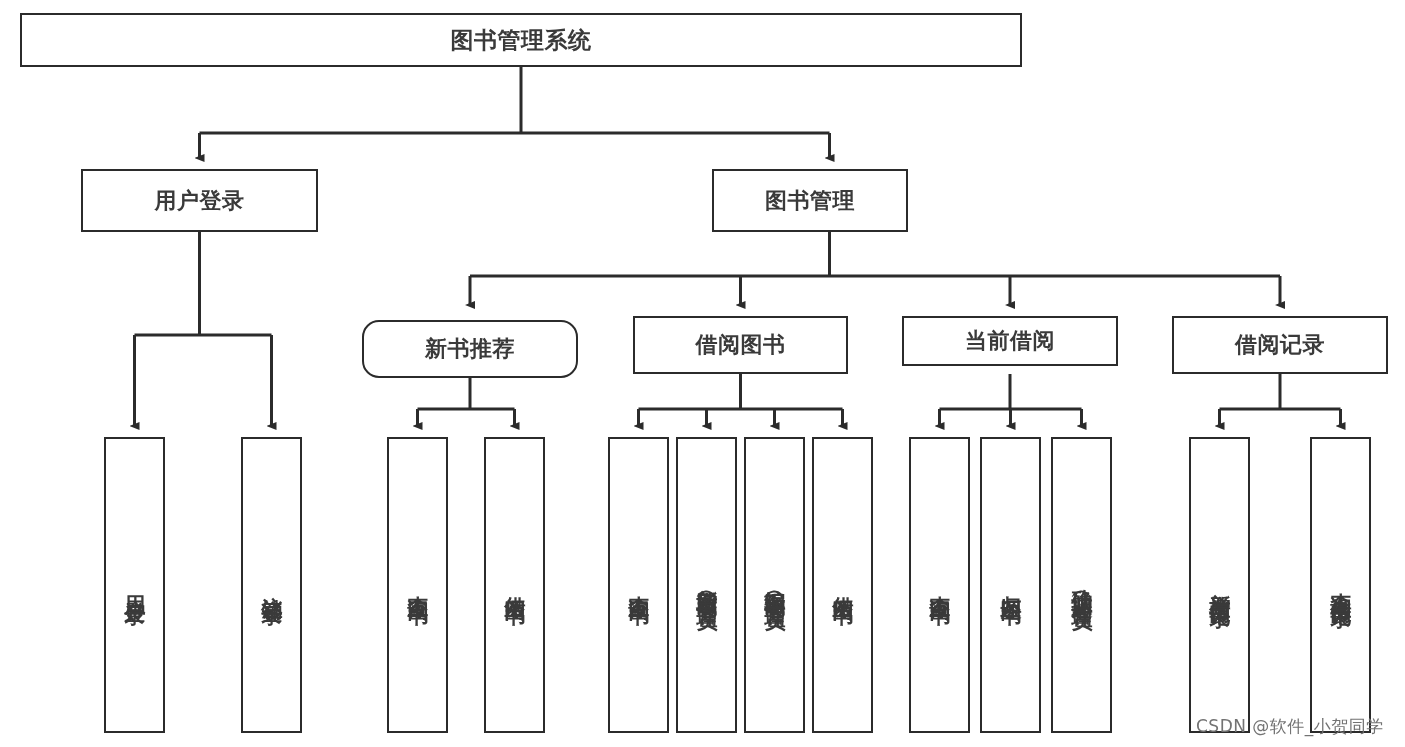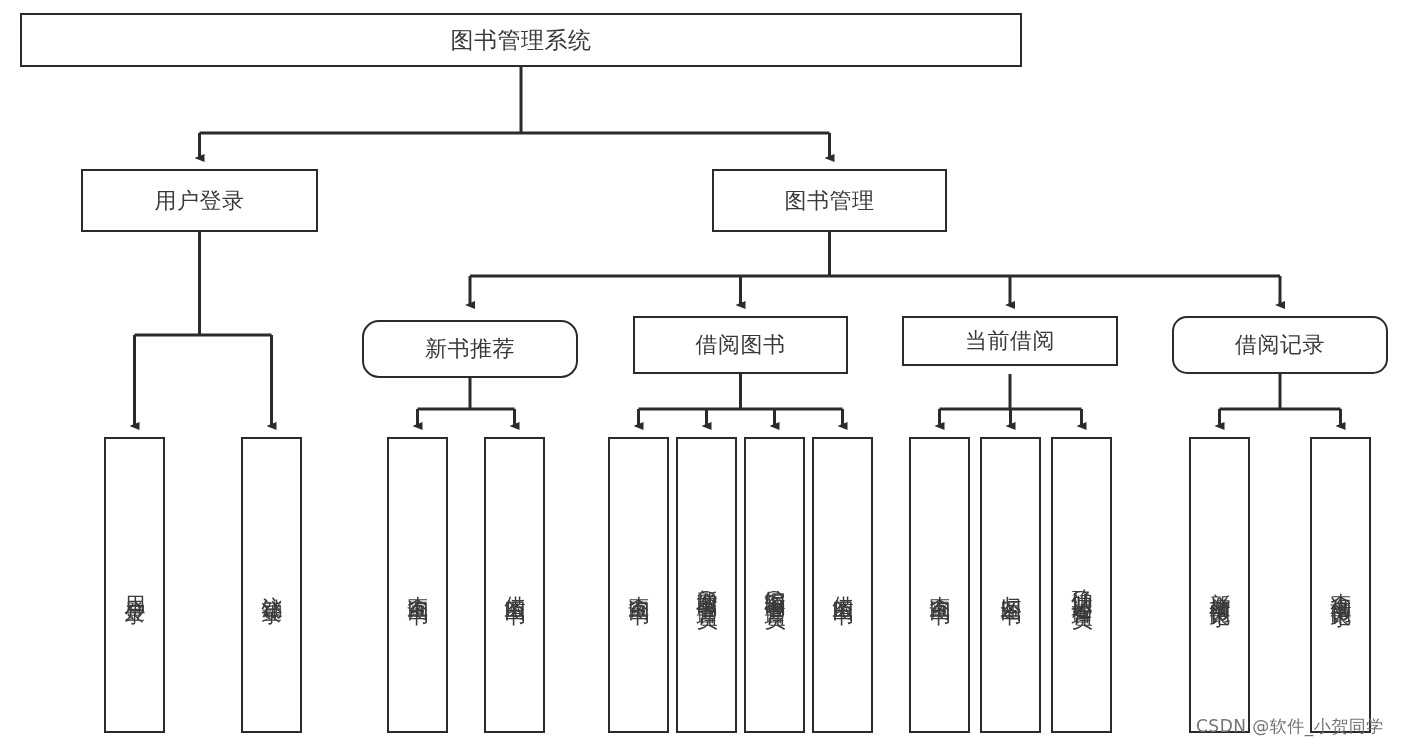--- a/index.html
+++ b/index.html
@@ -27,20 +27,21 @@
   }
   .node {
     position: absolute;
     box-sizing: border-box;
     background: #ffffff;
     border: 2px solid #2b2b2b;
     display: flex;
     align-items: center;
     justify-content: center;
     color: #3a3a3a;
+    font-weight: bold;
   }
   .node-label {
     color: #3a3a3a;
     letter-spacing: 0.5px;
     white-space: nowrap;
   }
   .node.root .node-label { font-size: 23px; }
   .node.lvl2 .node-label { font-size: 22px; }
   .node.lvl3 .node-label { font-size: 22px; }
   .node.leaf {
@@ -112,34 +113,34 @@
       </g>
   </svg>
 
   <div class="node root" id="node-root" style="left: 20px; top: 13px; width: 1002px; height: 54px;">
     <span class="node-label">图书管理系统</span>
   </div>
 
   <div class="node lvl2" id="node-user-login" style="left: 81px; top: 169px; width: 237px; height: 63px;">
     <span class="node-label">用户登录</span>
   </div>
-  <div class="node lvl2" id="node-book-management" style="left: 712px; top: 169px; width: 235px; height: 63px;">
+  <div class="node lvl2" id="node-book-management" style="left: 712px; top: 169px; width: 196px; height: 63px;">
     <span class="node-label">图书管理</span>
   </div>
 
   <div class="node lvl3" id="node-new-book-recommend" style="left: 362px; top: 320px; width: 216px; height: 58px; border-radius: 17px;">
     <span class="node-label">新书推荐</span>
   </div>
   <div class="node lvl3" id="node-book-borrow" style="left: 633px; top: 316px; width: 215px; height: 58px;">
     <span class="node-label">借阅图书</span>
   </div>
   <div class="node lvl3" id="node-current-borrow" style="left: 902px; top: 316px; width: 216px; height: 50px;">
     <span class="node-label">当前借阅</span>
   </div>
-  <div class="node lvl3" id="node-borrow-record" style="left: 1172px; top: 316px; width: 216px; height: 58px; border-radius: 15px;">
+  <div class="node lvl3" id="node-borrow-record" style="left: 1172px; top: 316px; width: 216px; height: 58px;">
     <span class="node-label">借阅记录</span>
   </div>
 
   <div id="leaf-layer">
       <div class="node leaf" style="left: 104px; top: 437px; width: 61px; height: 296px;">
         <span class="node-label">用户登录</span>
       </div>
       <div class="node leaf" style="left: 241px; top: 437px; width: 61px; height: 296px;">
         <span class="node-label">注销登录</span>
       </div>

